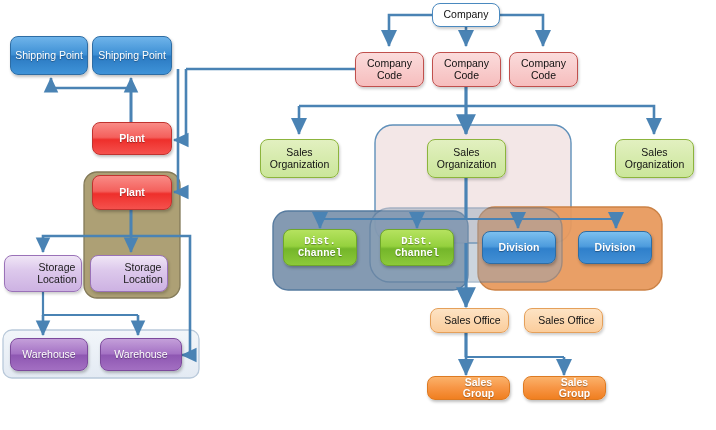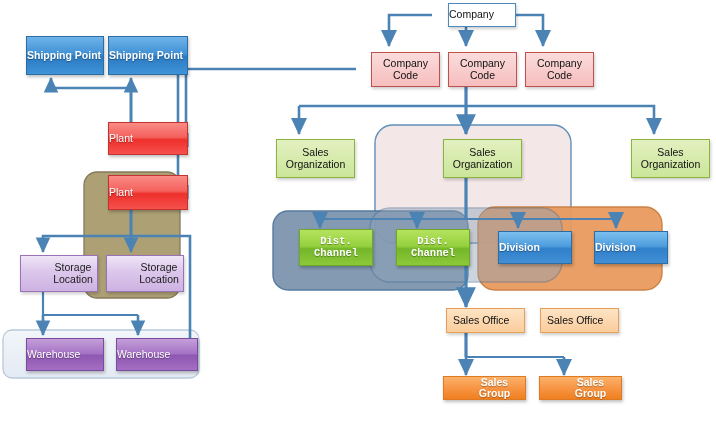--- a/index.html
+++ b/index.html
@@ -1,28 +1,28 @@
 <!DOCTYPE html>
 <html><head>
 <meta charset="utf-8">
 <style>
   html,body{margin:0;padding:0;background:#ffffff;}
   body{width:716px;height:430px;overflow:hidden;
        font-family:"Liberation Sans","DejaVu Sans",sans-serif;}
   #diagram{position:relative;width:716px;height:430px;background:#fff;}
   svg{position:absolute;top:0;left:0;width:716px;height:430px;}
   .node{position:absolute;box-sizing:border-box;display:flex;align-items:center;
-        justify-content:flex-start;text-align:center;line-height:1.08;
-        font-size:10.5px;border-radius:0;margin-left:16px;}
+        justify-content:center;text-align:center;line-height:1.08;
+        font-size:10.5px;border-radius:8px;}
   .node span{display:block;pointer-events:none;}
   .n-shipping{background:linear-gradient(180deg,#6fb4ea 0%,#3d8fd4 48%,#2b7ac2 52%,#3f93d8 100%);
-       border:1px solid #2e6da4;color:#fff;font-weight:bold;
+       border:1px solid #2e6da4;color:#fff;font-weight:normal;
        text-shadow:0 1px 1px rgba(0,0,0,.35);box-shadow:1px 2px 3px rgba(0,0,0,.25);}
   .n-plant{background:linear-gradient(180deg,#f98b86 0%,#f4605c 46%,#ee2f2b 54%,#f5514d 100%);
-       border:1px solid #c0332f;color:#fff;font-weight:normal;
+       border:1px solid #c0332f;color:#fff;font-weight:bold;
        text-shadow:0 1px 1px rgba(0,0,0,.35);box-shadow:1px 2px 3px rgba(0,0,0,.25);}
   .n-storage{background:linear-gradient(180deg,#f0e6f6 0%,#ddc9ec 40%,#cdb2e2 100%);
        border:1px solid #9a72b8;color:#1a1a1a;box-shadow:1px 2px 3px rgba(0,0,0,.2);padding-left:28px;}
   .n-warehouse{background:linear-gradient(180deg,#c49fda 0%,#a472c4 48%,#8e57b2 52%,#a36fc2 100%);
        border:1px solid #7c4a9c;color:#fff;font-weight:normal;
        text-shadow:0 1px 1px rgba(0,0,0,.35);box-shadow:1px 2px 3px rgba(0,0,0,.25);}
   .n-company{background:#ffffff;border:1px solid #4a89bf;color:#111;
        box-shadow:1px 2px 3px rgba(0,0,0,.2);}
   .n-ccode{background:linear-gradient(180deg,#fbdcdc 0%,#f6bdbd 100%);
        border:1px solid #c0504d;color:#111;box-shadow:1px 2px 3px rgba(0,0,0,.2);}

